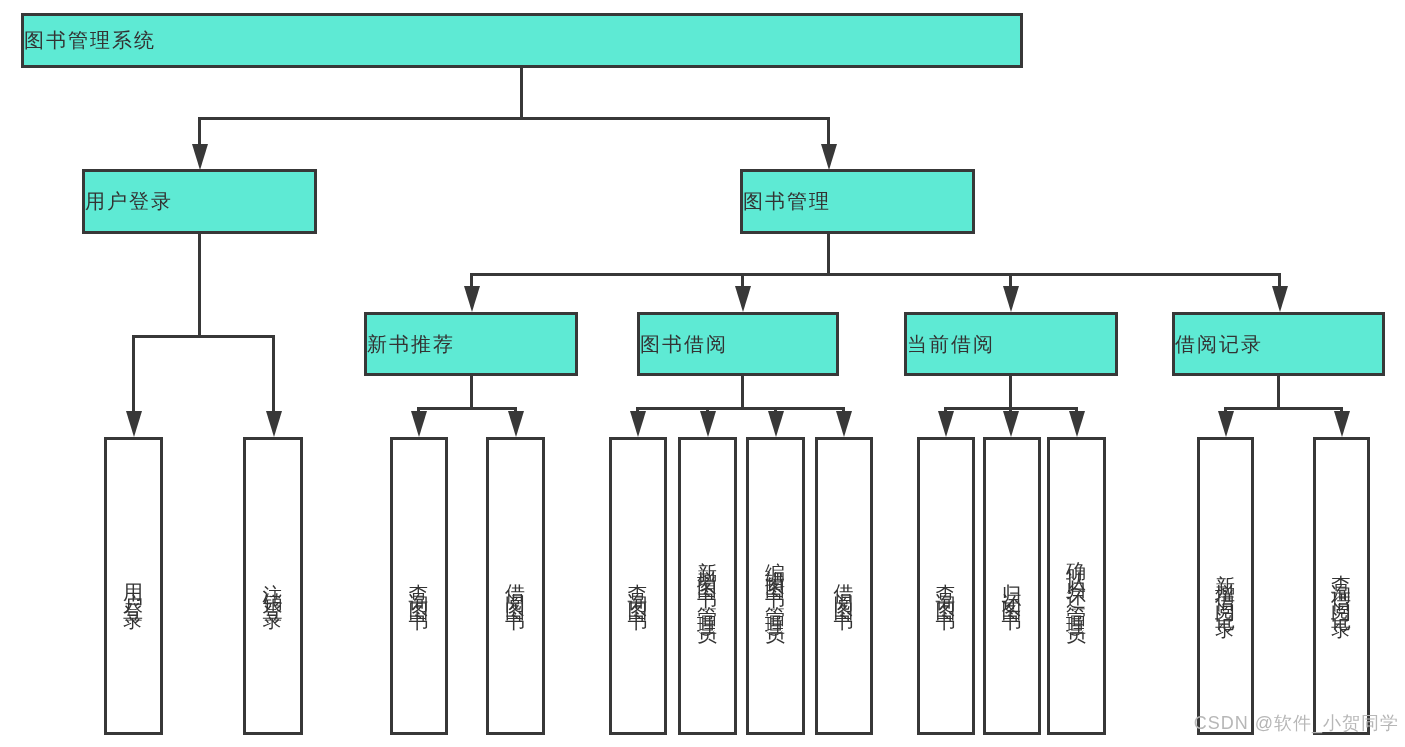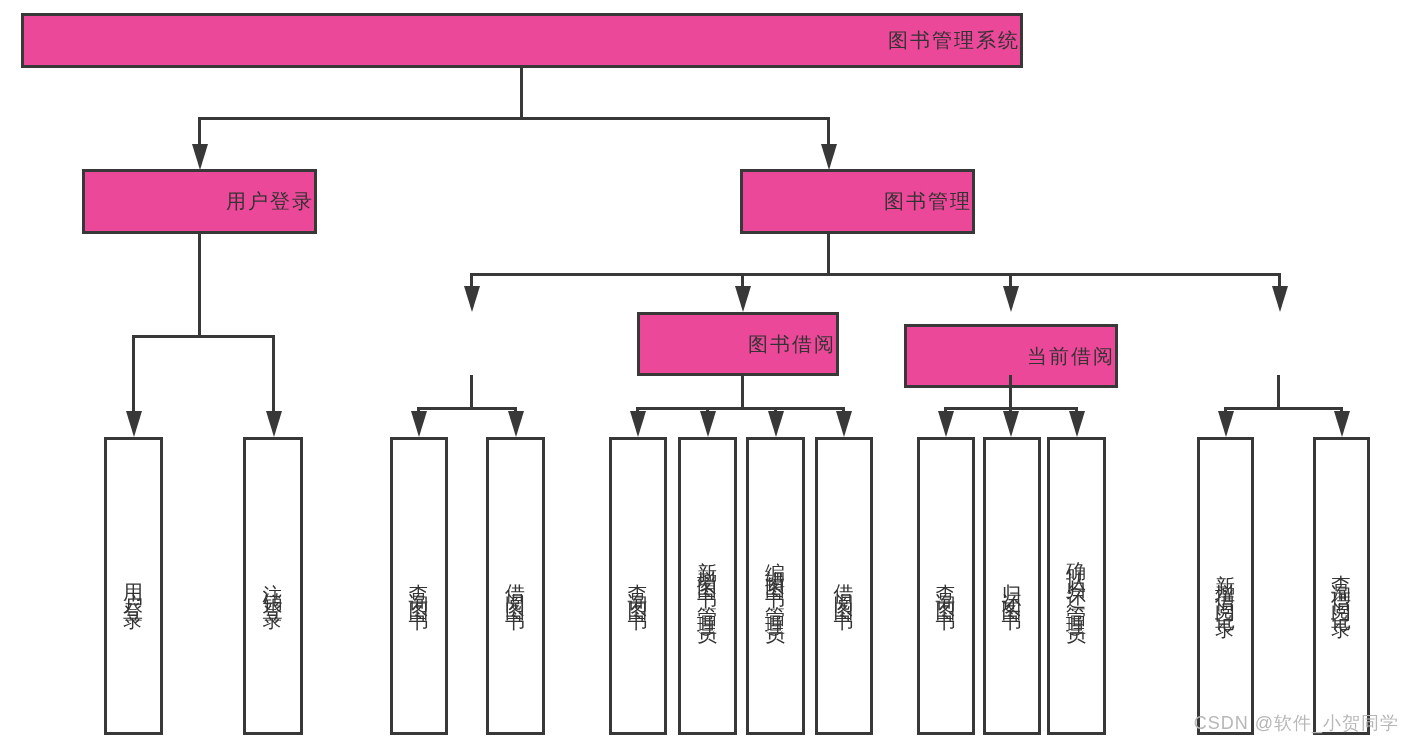--- a/index.html
+++ b/index.html
@@ -2,22 +2,22 @@
 <html><head>
 <meta charset="utf-8">
 <style>
   html,body{margin:0;padding:0;background:#ffffff;}
   .stage{
     position:relative;width:1405px;height:747px;background:#ffffff;overflow:hidden;
     font-family:"Liberation Sans","DejaVu Sans",sans-serif;
   }
   
   .hbox{
-    position:absolute;box-sizing:border-box;background:#ec4899;
-    border:3px solid #383838;display:flex;align-items:center;justify-content:flex-end;padding-left:11px;
+    position:absolute;box-sizing:border-box;background:#5eead4;
+    border:3px solid #383838;display:flex;align-items:center;justify-content:flex-start;
   }
   .hbox span{font-size:20px;color:#333333;letter-spacing:2px;white-space:nowrap;}
   
   .vbox{
     position:absolute;box-sizing:border-box;background:#ffffff;
     border:3px solid #383838;display:flex;align-items:center;justify-content:center;
     top:437px;height:298px;
   }
   .vtext{
     writing-mode:vertical-lr;text-orientation:mixed;
@@ -63,25 +63,31 @@
   <div class="arrow" style="left:132px;top:335px;height:76px"></div>
   <div class="arrow" style="left:272px;top:335px;height:76px"></div>
 
   <div class="vline" style="left:827px;top:234px;height:42px"></div>
   <div class="hline" style="left:470px;top:273px;width:811px"></div>
   <div class="arrow" style="left:470px;top:273px;height:13px"></div>
   <div class="arrow" style="left:741px;top:273px;height:13px"></div>
   <div class="arrow" style="left:1009px;top:273px;height:13px"></div>
   <div class="arrow" style="left:1278px;top:273px;height:13px"></div>
 
+  <div class="hbox" style="left:364px;top:312px;width:214px;height:64px">
+    <span>新书推荐</span>
+  </div>
   <div class="hbox" style="left:637px;top:312px;width:202px;height:64px">
     <span>图书借阅</span>
   </div>
-  <div class="hbox" style="left:904px;top:324px;width:214px;height:64px">
+  <div class="hbox" style="left:904px;top:312px;width:214px;height:64px">
     <span>当前借阅</span>
+  </div>
+  <div class="hbox" style="left:1172px;top:312px;width:213px;height:64px">
+    <span>借阅记录</span>
   </div>
 
   <div class="vline" style="left:470px;top:375px;height:34px"></div>
   <div class="hline" style="left:417px;top:407px;width:100px"></div>
   <div class="arrow" style="left:417px;top:407px;height:4px"></div>
   <div class="arrow" style="left:514px;top:407px;height:4px"></div>
 
   <div class="vline" style="left:741px;top:375px;height:34px"></div>
   <div class="hline" style="left:636px;top:407px;width:208px"></div>
   <div class="arrow" style="left:636px;top:407px;height:4px"></div>

